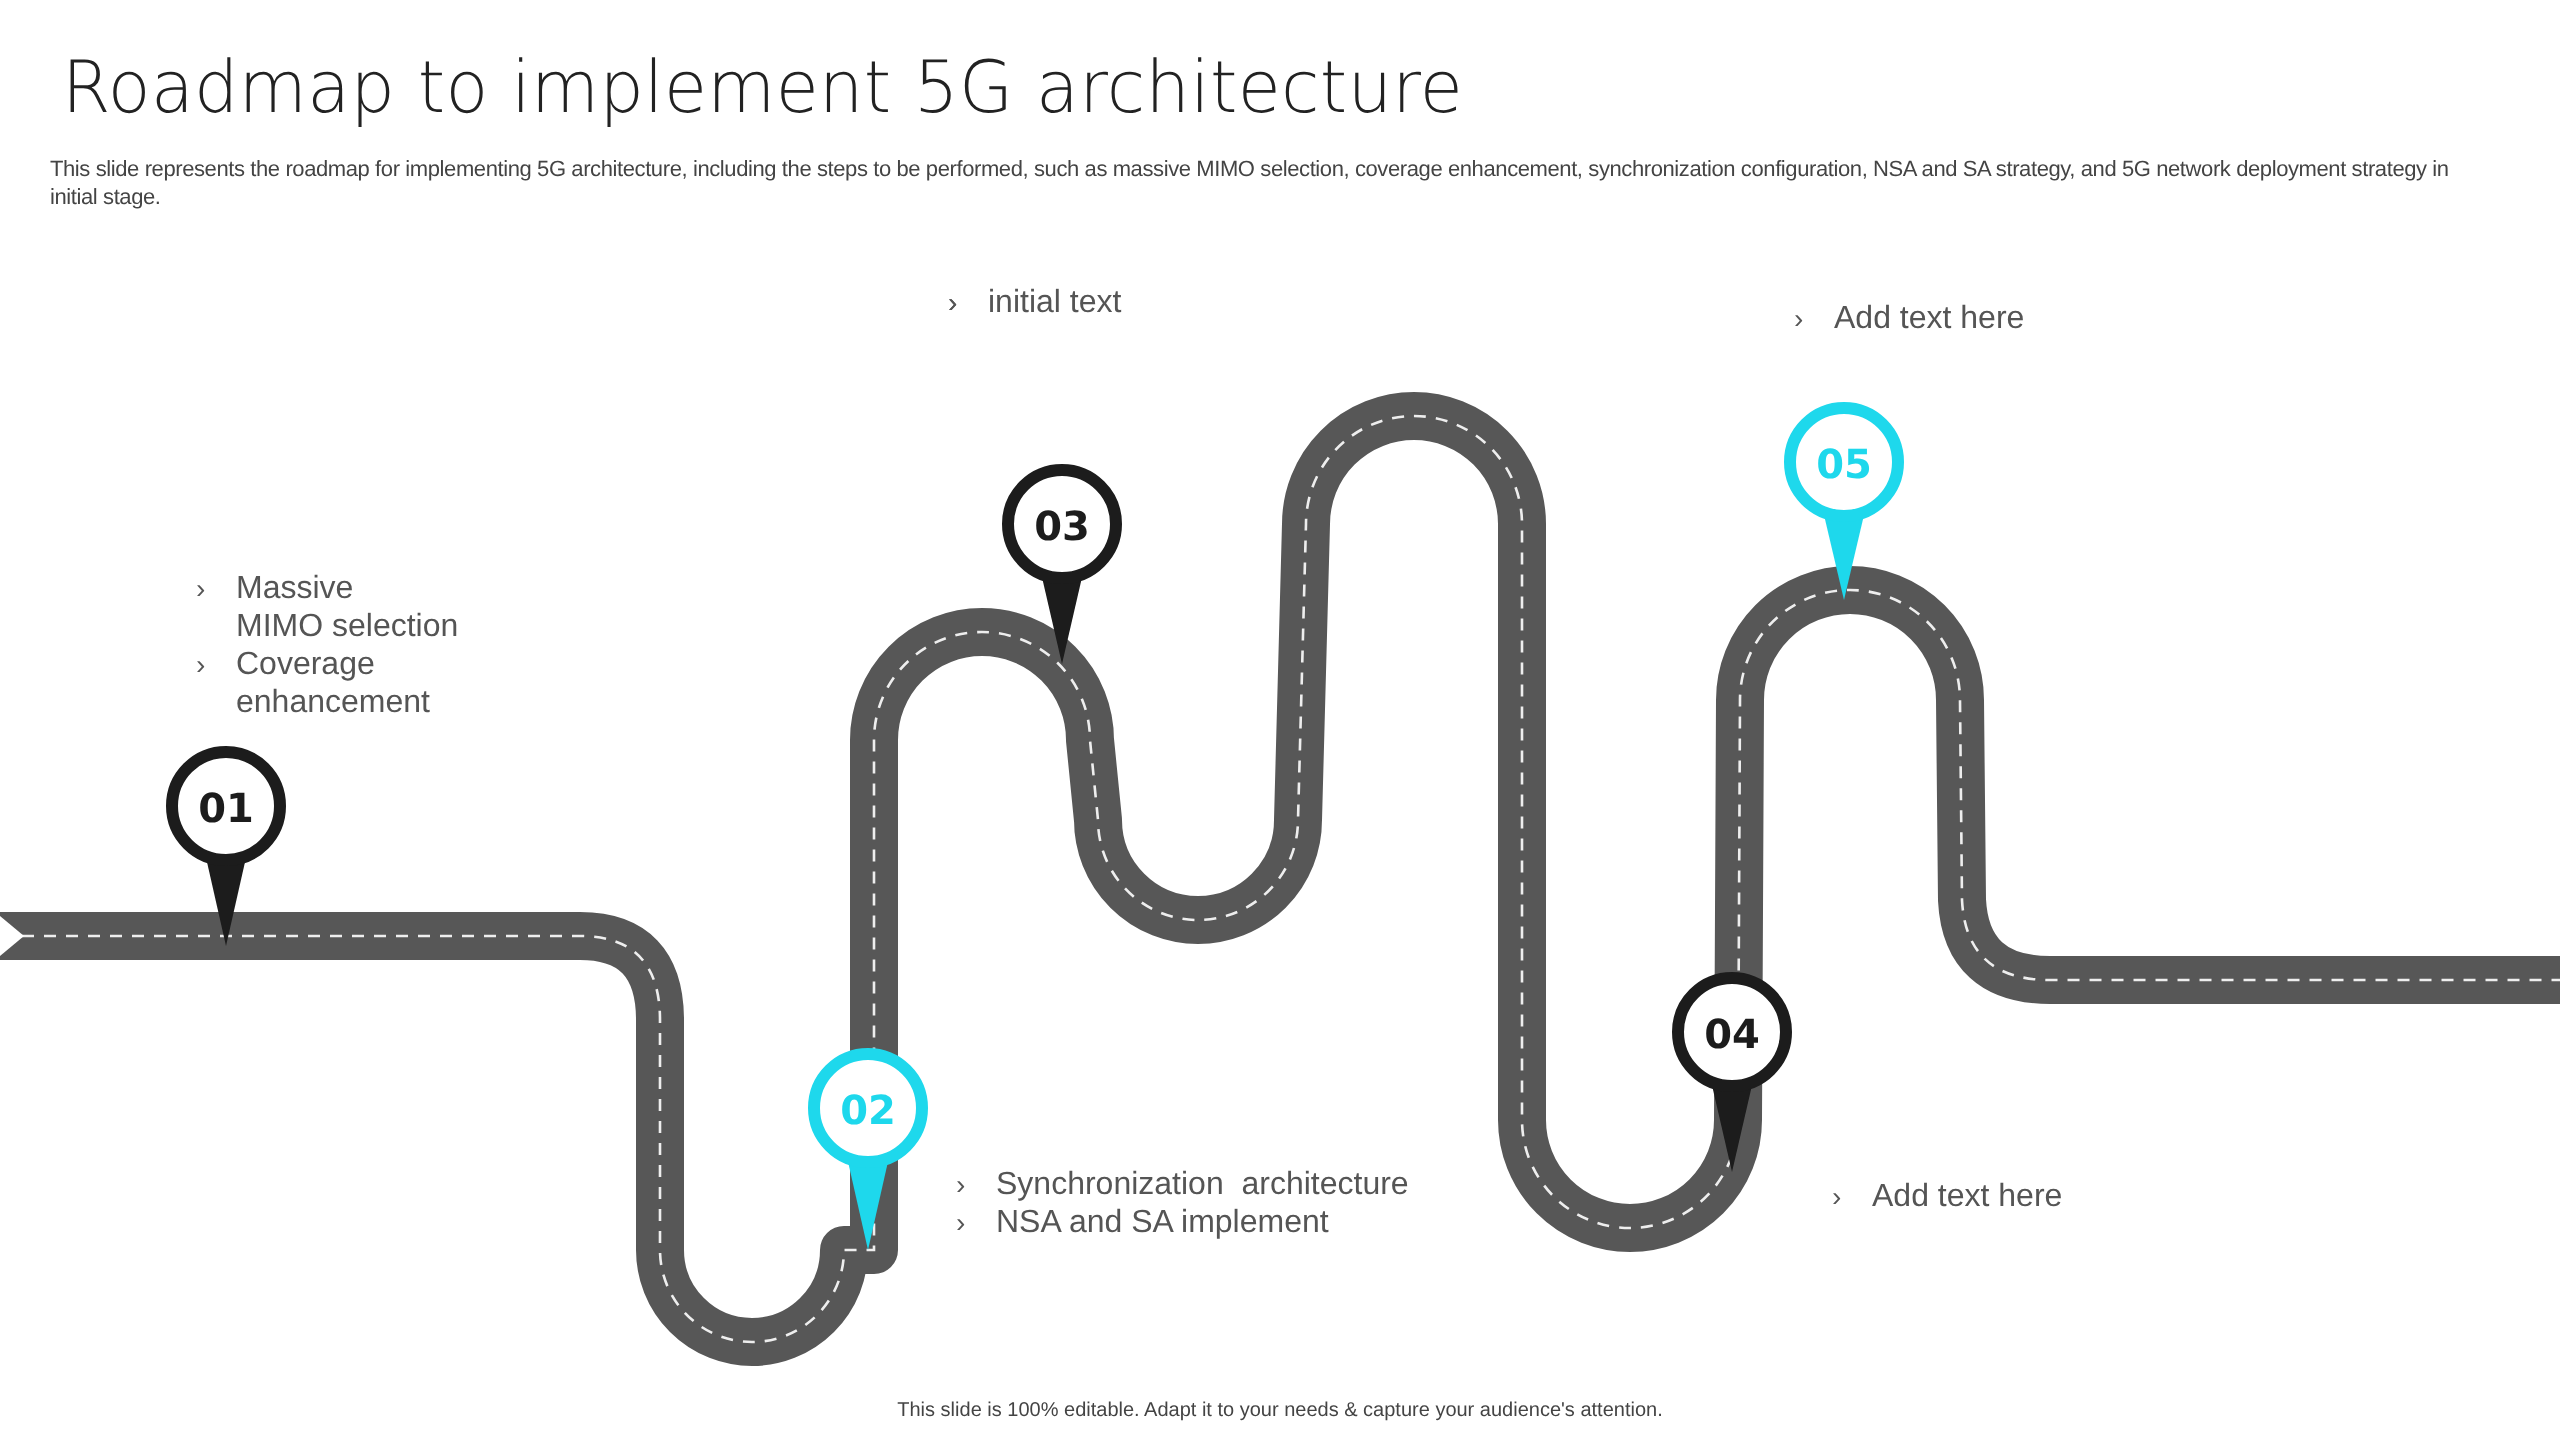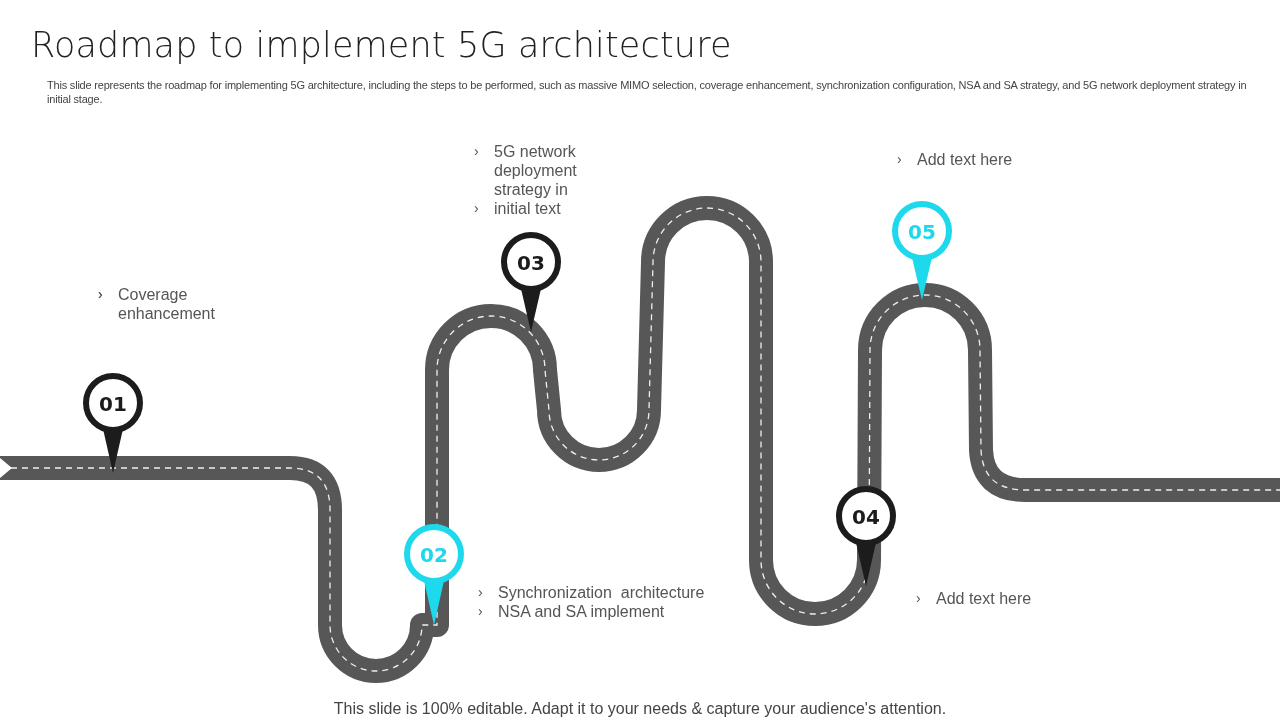--- a/index.html
+++ b/index.html
@@ -5,36 +5,36 @@
   * { margin: 0; padding: 0; box-sizing: border-box; }
   html, body { width: 1280px; height: 720px; background: #ffffff; overflow: hidden; }
   body { position: relative; font-family: "Liberation Sans", sans-serif; color: #555; }
   .title {
     position: absolute; left: 31px; top: 24px;
     font-family: "DejaVu Sans", sans-serif; font-weight: 300;
     font-size: 36px; color: #222; letter-spacing: 0.2px;
     transform: scaleX(0.97); transform-origin: left;
   }
   .subtitle {
-    position: absolute; left: 47px; top: 78px; width: 1215px;
+    position: absolute; left: 25px; top: 78px; width: 1215px;
     font-size: 11px; line-height: 14px; color: #444;
     letter-spacing: -0.2px;
   }
   svg.road { position: absolute; left: 0; top: 0; }
   .pin-label {
     font-family: "DejaVu Sans", sans-serif; font-weight: bold; font-size: 20px;
   }
   .bullets {
     position: absolute; font-size: 16px; line-height: 19px; color: #555;
   }
   .bullets .item { position: relative; padding-left: 20px; }
   .bullets .chev { position: absolute; left: 0; top: 0; font-size: 14px; color: #555; }
   .footer {
     position: absolute; left: 0; width: 1280px; top: 700px; text-align: center;
-    font-size: 16px; color: #444;
+    font-size: 10px; color: #444;
   }
 </style>
 </head>
 <body>
 
 <div class="title">Roadmap to implement 5G architecture</div>
 <div class="subtitle">This slide represents the roadmap for implementing 5G architecture, including the steps to be performed, such as massive MIMO  selection, coverage enhancement, synchronization configuration, NSA and SA strategy, and 5G network deployment strategy in initial stage.</div>
 
 <svg class="road" width="1280" height="720" viewBox="0 0 1280 720">
 
@@ -71,20 +71,22 @@
   <g>
     <polygon points="910,249 934,249 922,300" fill="#1ed8ec"></polygon>
     <circle cx="922" cy="231" r="27" fill="#ffffff" stroke="#1ed8ec" stroke-width="6"></circle>
     <text class="pin-label" x="922" y="239" text-anchor="middle" fill="#1ed8ec">05</text>
   </g>
 </svg>
 
 <div class="bullets" style="left:98px; top:285px;">
   <div class="item">
     <span class="chev">›</span>
+    <span style="white-space:pre-line">Massive
+MIMO selection</span>
   </div>
   <div class="item">
     <span class="chev">›</span>
     <span style="white-space:pre-line">Coverage
 enhancement</span>
   </div>
 </div>
 
 <div class="bullets" style="left:478px; top:583px;">
   <div class="item">
@@ -93,23 +95,20 @@
   </div>
   <div class="item">
     <span class="chev">›</span>
     <span>NSA and SA implement</span>
   </div>
 </div>
 
 <div class="bullets" style="left:474px; top:142px;">
   <div class="item">
     <span class="chev">›</span>
-    <span style="white-space:pre-line">5G network
-deployment
-strategy in</span>
   </div>
   <div class="item">
     <span class="chev">›</span>
     <span>initial text</span>
   </div>
 </div>
 
 <div class="bullets" style="left:916px; top:589px;">
   <div class="item">
     <span class="chev">›</span>

